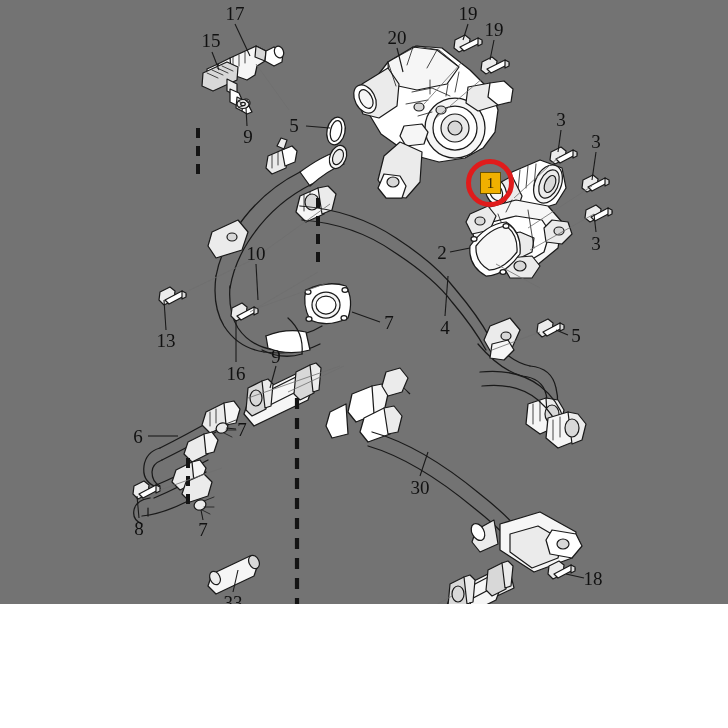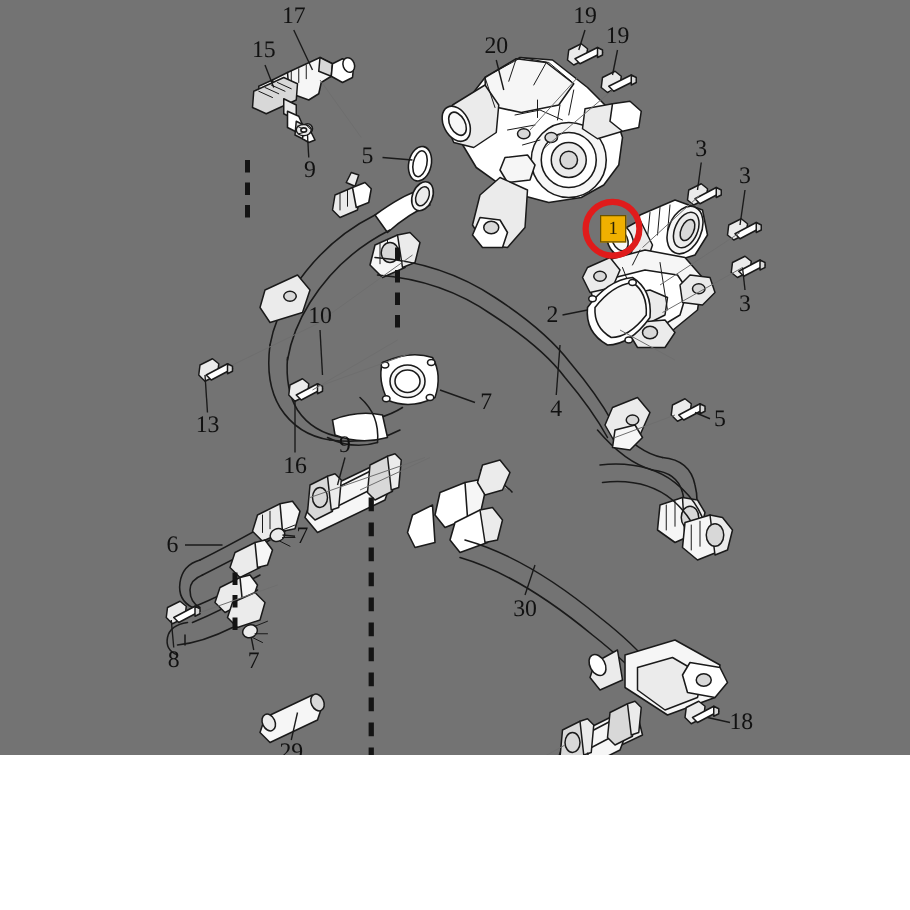--- a/index.html
+++ b/index.html
@@ -407,21 +407,21 @@
   <div class="callout" style="left:389px;top:322px">7</div>
   <div class="callout" style="left:445px;top:327px">4</div>
   <div class="callout" style="left:576px;top:335px">5</div>
   <div class="callout" style="left:236px;top:373px">16</div>
   <div class="callout" style="left:276px;top:356px">9</div>
   <div class="callout" style="left:138px;top:436px">6</div>
   <div class="callout" style="left:242px;top:429px">7</div>
   <div class="callout" style="left:203px;top:529px">7</div>
   <div class="callout" style="left:139px;top:528px">8</div>
   <div class="callout" style="left:420px;top:487px">30</div>
-  <div class="callout" style="left:233px;top:602px">29</div>
+  <div class="callout" style="left:233px;top:602px">33</div>
   <div class="callout" style="left:474px;top:630px">9</div>
   <div class="callout" style="left:593px;top:578px">18</div>
 
   <div class="hl" id="highlight" style="left: 490px; top: 183px;">
     <div class="ring" style="border-color: rgb(224, 27, 27);"></div>
     <div class="box" style="background: rgb(240, 176, 0);"></div>
     <div class="num">1</div>
   </div>
 
 </div>

